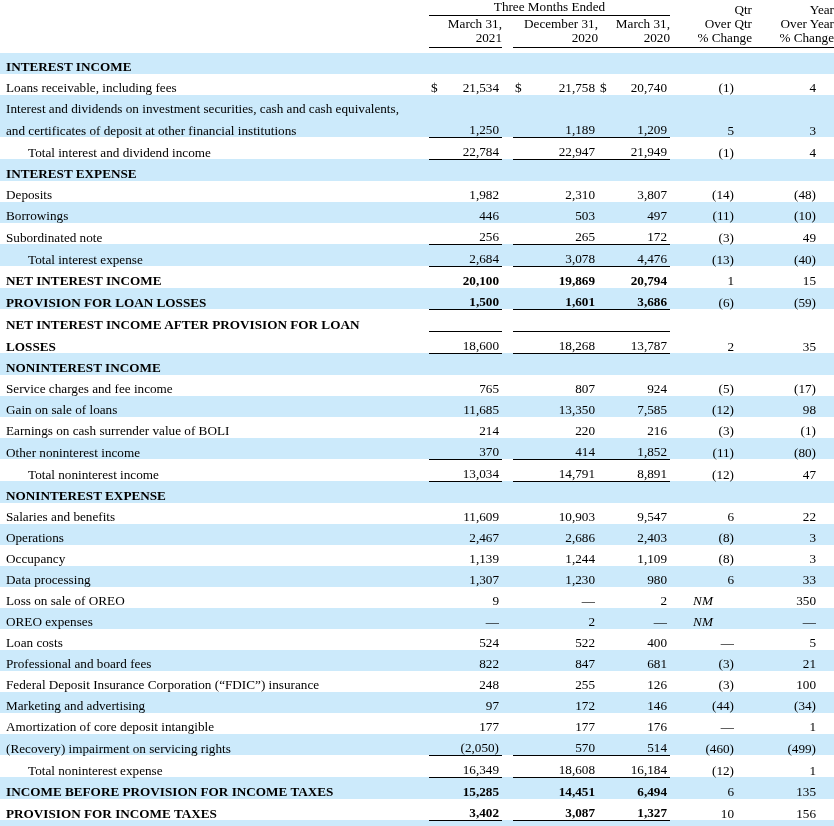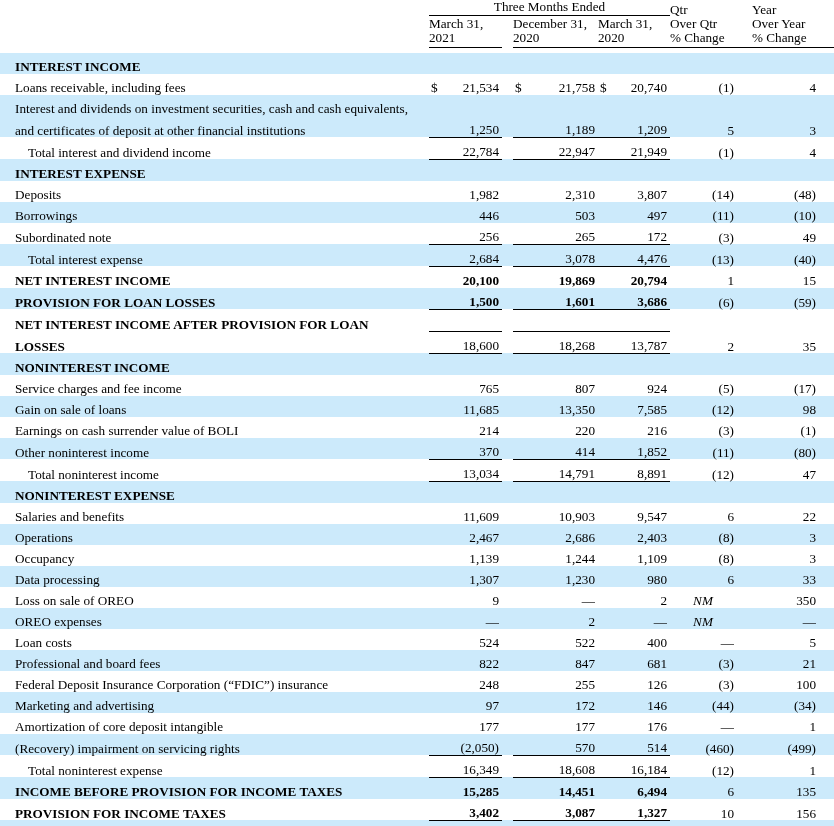--- a/index.html
+++ b/index.html
@@ -49,38 +49,38 @@
   .hdr-span {
     text-align: center;
     font-size: 13.2px;
     padding-bottom: 2px;
     white-space: nowrap;
   }
   .hdr-span.ruled {
     border-bottom: 1.4px solid #000;
   }
   .hdr-cell {
-    text-align: left;
+    text-align: right;
     font-size: 13.2px;
     white-space: nowrap;
     padding: 1px 0 0 0;
   }
   .hdr-cell.last {
     border-bottom: 1.4px solid #000;
     padding-bottom: 2px;
   }
 
   
   tr.row td { height: 20px; }
 
   .shade { background: #cceafb; }
 
   .lbl {
     text-align: left;
-    padding-left: 15px;
+    padding-left: 6px;
     white-space: nowrap;
     font-size: 13.2px;
     padding-top: 1px;
   }
   .lbl.section {
     font-weight: bold;
   }
   .lbl.indent { padding-left: 28px; }
   .lbl.wrap { white-space: normal; }
 

